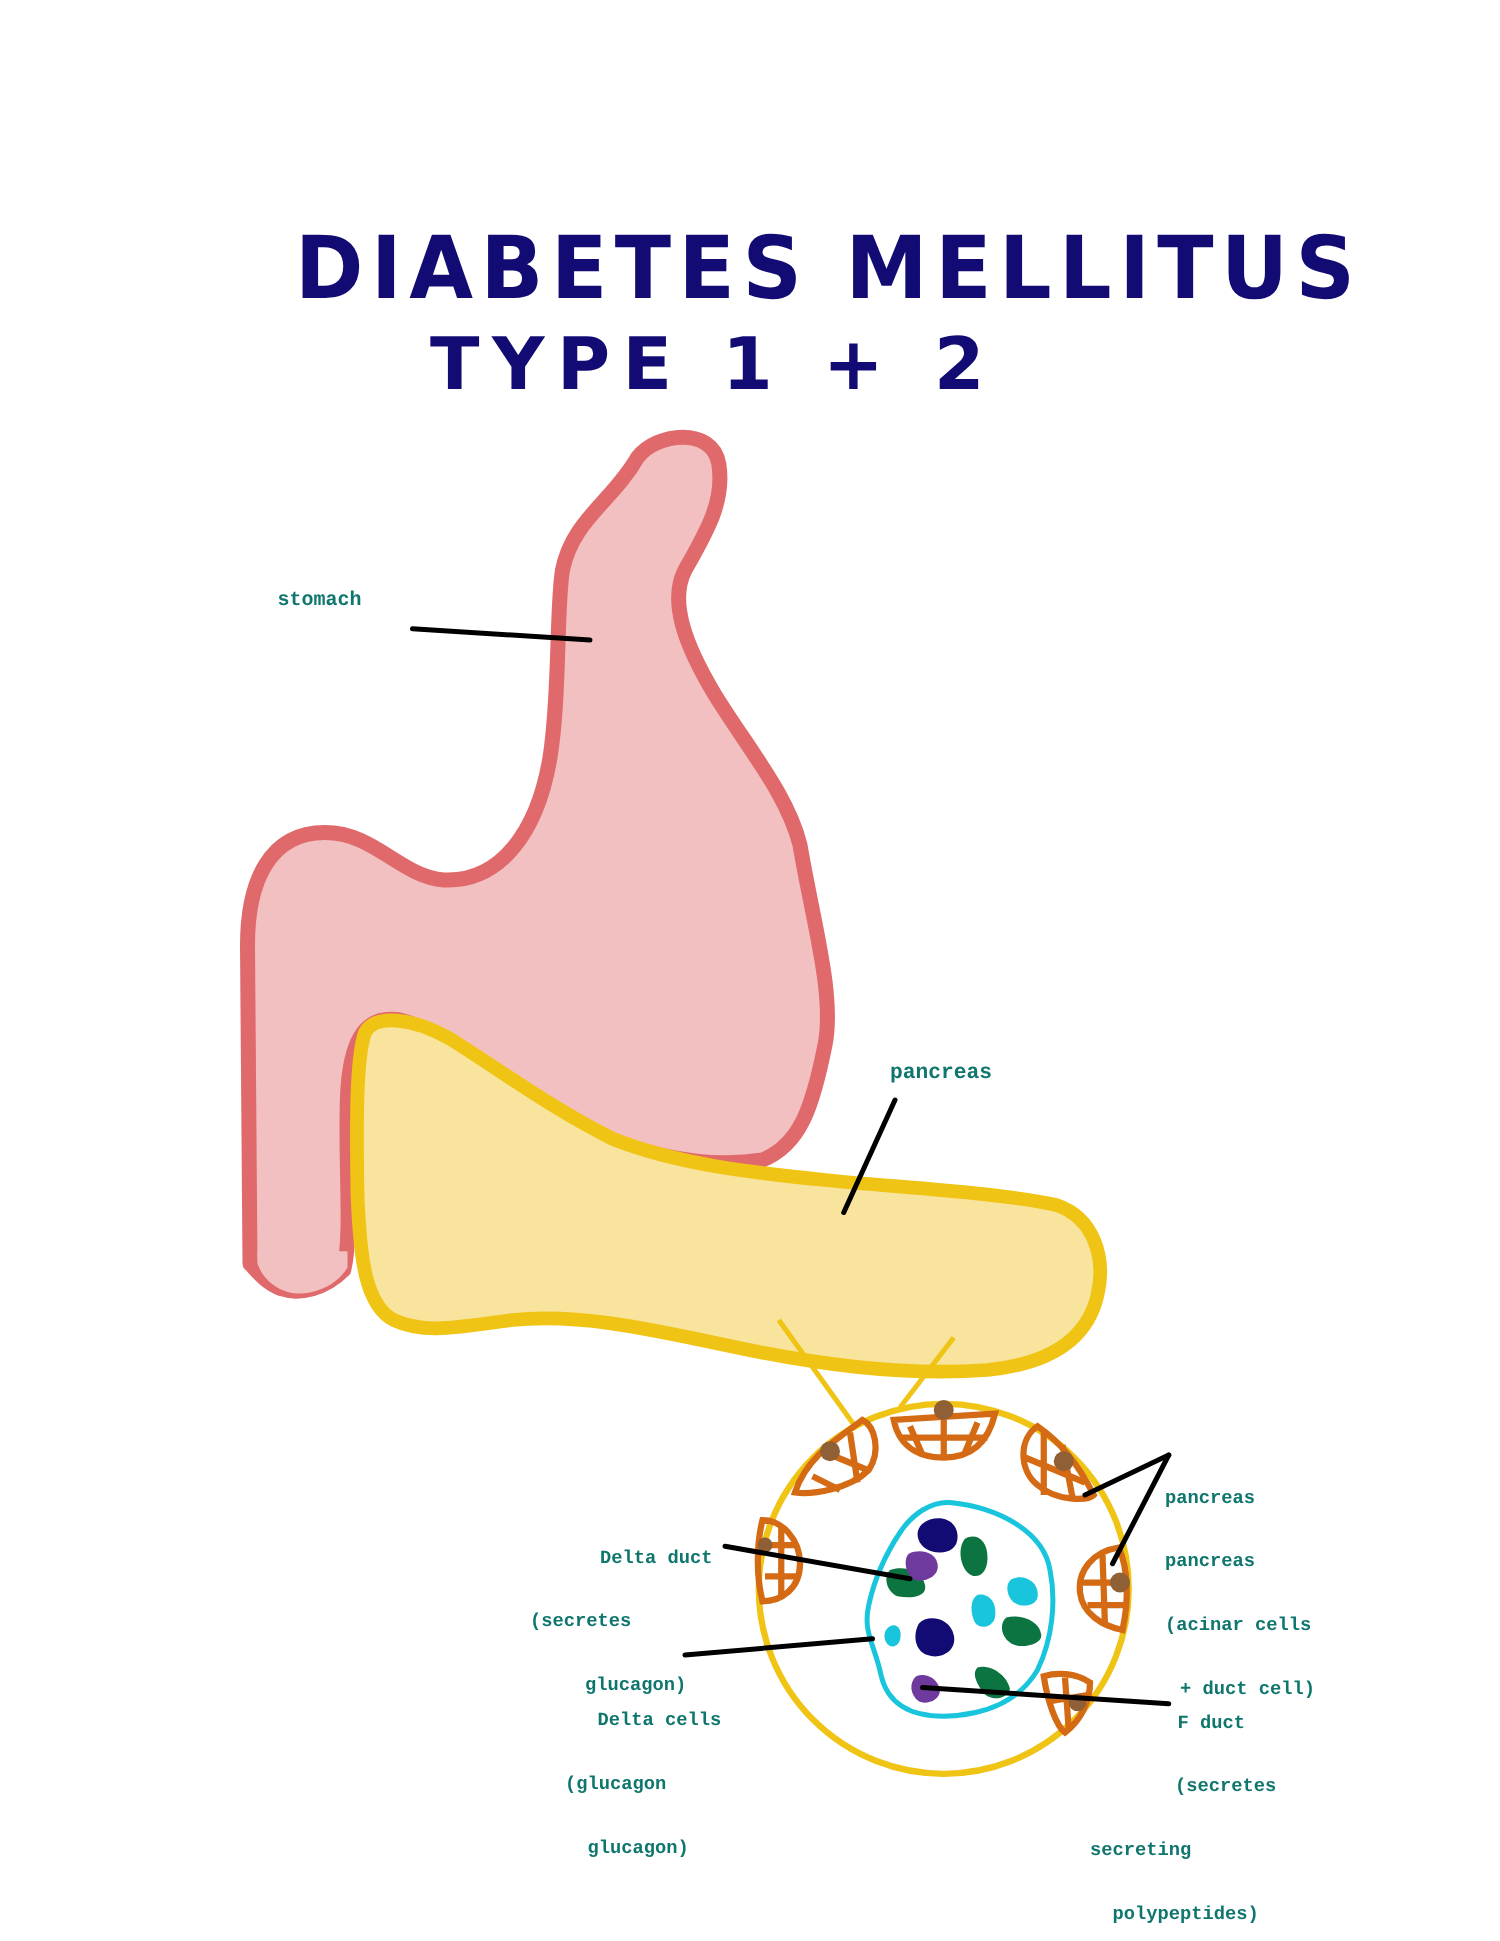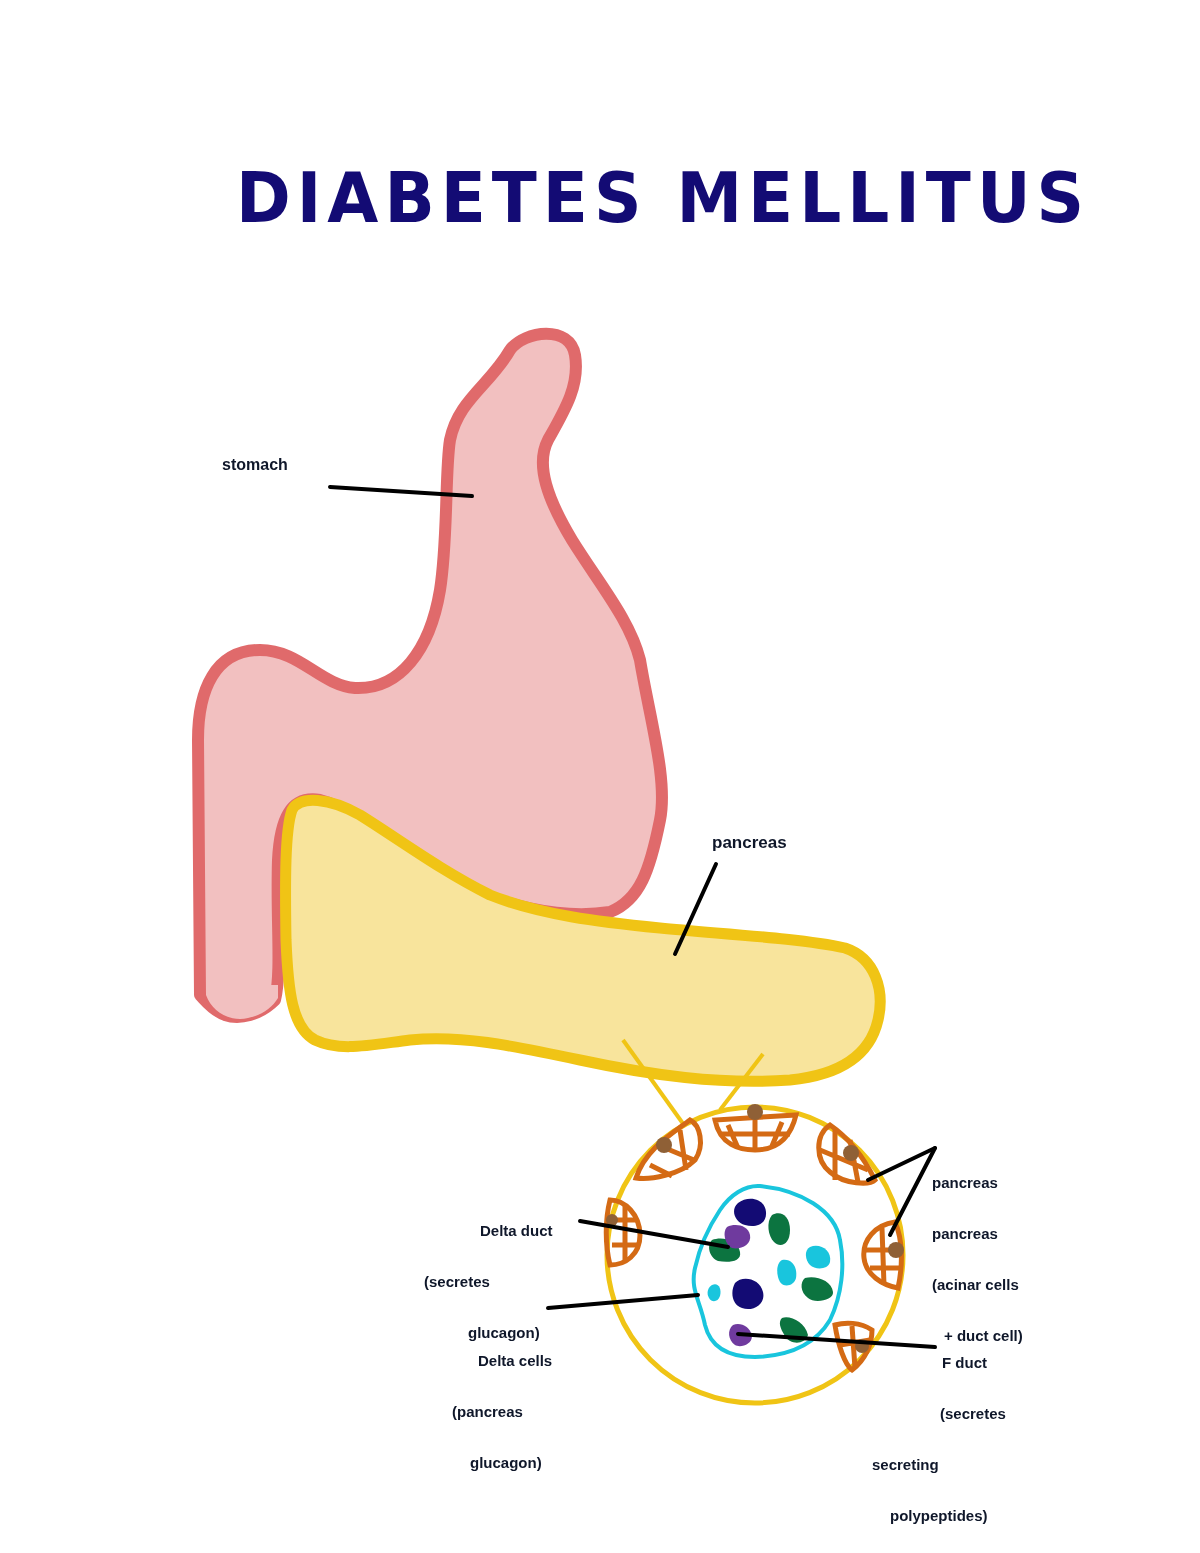--- a/index.html
+++ b/index.html
@@ -1,31 +1,32 @@
 <!DOCTYPE html>
 <html><head>
   <meta charset="utf-8">
   <style>
     html, body { margin: 0; padding: 0; background: #ffffff; }
     body { width: 1200px; height: 1553px; position: relative; overflow: hidden;
            font-family: "DejaVu Sans", sans-serif; }
-    .canvas { position: absolute; left: 0; top: 0; width: 1200px; height: 1450px; }
+    .canvas { position: absolute; left: 0; top: 16px; width: 1200px; height: 1450px; }
     .title { position: absolute; font-family: "DejaVu Sans", sans-serif; font-weight: bold;
              color: #130b74; letter-spacing: 6px; line-height: 1; white-space: nowrap; }
     .title-1 { left: 236px; top: 166px; font-size: 66px; transform: scaleY(1.05); }
     .title-2 { left: 344px; top: 246px; font-size: 58px; letter-spacing: 10px; }
-    .lbl { position: absolute; color: #0f172a; font-family: Liberation Sans, sans-serif;
+    .lbl { position: absolute; color: #0f766e; font-family: Liberation Mono, monospace;
            font-weight: bold; font-size: 15px; line-height: 17px; white-space: pre; }
   </style>
 </head>
 <body>
 
 <div class="canvas">
 
   <div class="title title-1">DIABETES MELLITUS</div>
+  <div class="title title-2">TYPE 1 + 2</div>
 
   <svg width="1200" height="1553" viewBox="0 0 1200 1553" style="position:absolute;left:0;top:0">
 
     <path d="M200,995 L198,740 C198,690 215,650 260,650 C300,650 320,685 355,688
          C400,690 430,650 440,590 C448,540 445,470 450,440
          C458,400 490,385 510,350 C525,330 570,325 575,355
          C580,385 565,410 548,440 C535,465 548,500 572,540
          C600,585 630,620 640,660 C650,720 668,780 660,820
          C650,870 640,900 610,912 C560,920 500,905 450,880
          C400,855 360,810 320,800 C290,795 280,820 278,860
@@ -125,21 +126,21 @@
   </div>
 
   <div class="lbl" style="left:424px;top:1188px">
     <div style="padding-left:56px">Delta duct</div>
     <div>(secretes</div>
     <div style="padding-left:44px">glucagon)</div>
   </div>
 
   <div class="lbl" style="left:452px;top:1318px">
     <div style="padding-left:26px">Delta cells</div>
-    <div>(pancreas</div>
+    <div>(glucagon</div>
     <div style="padding-left:18px">glucagon)</div>
   </div>
 
   <div class="lbl" style="left:872px;top:1320px">
     <div style="padding-left:70px">F duct</div>
     <div style="padding-left:68px">(secretes</div>
     <div>secreting</div>
     <div style="padding-left:18px">polypeptides)</div>
   </div>
 </div>

